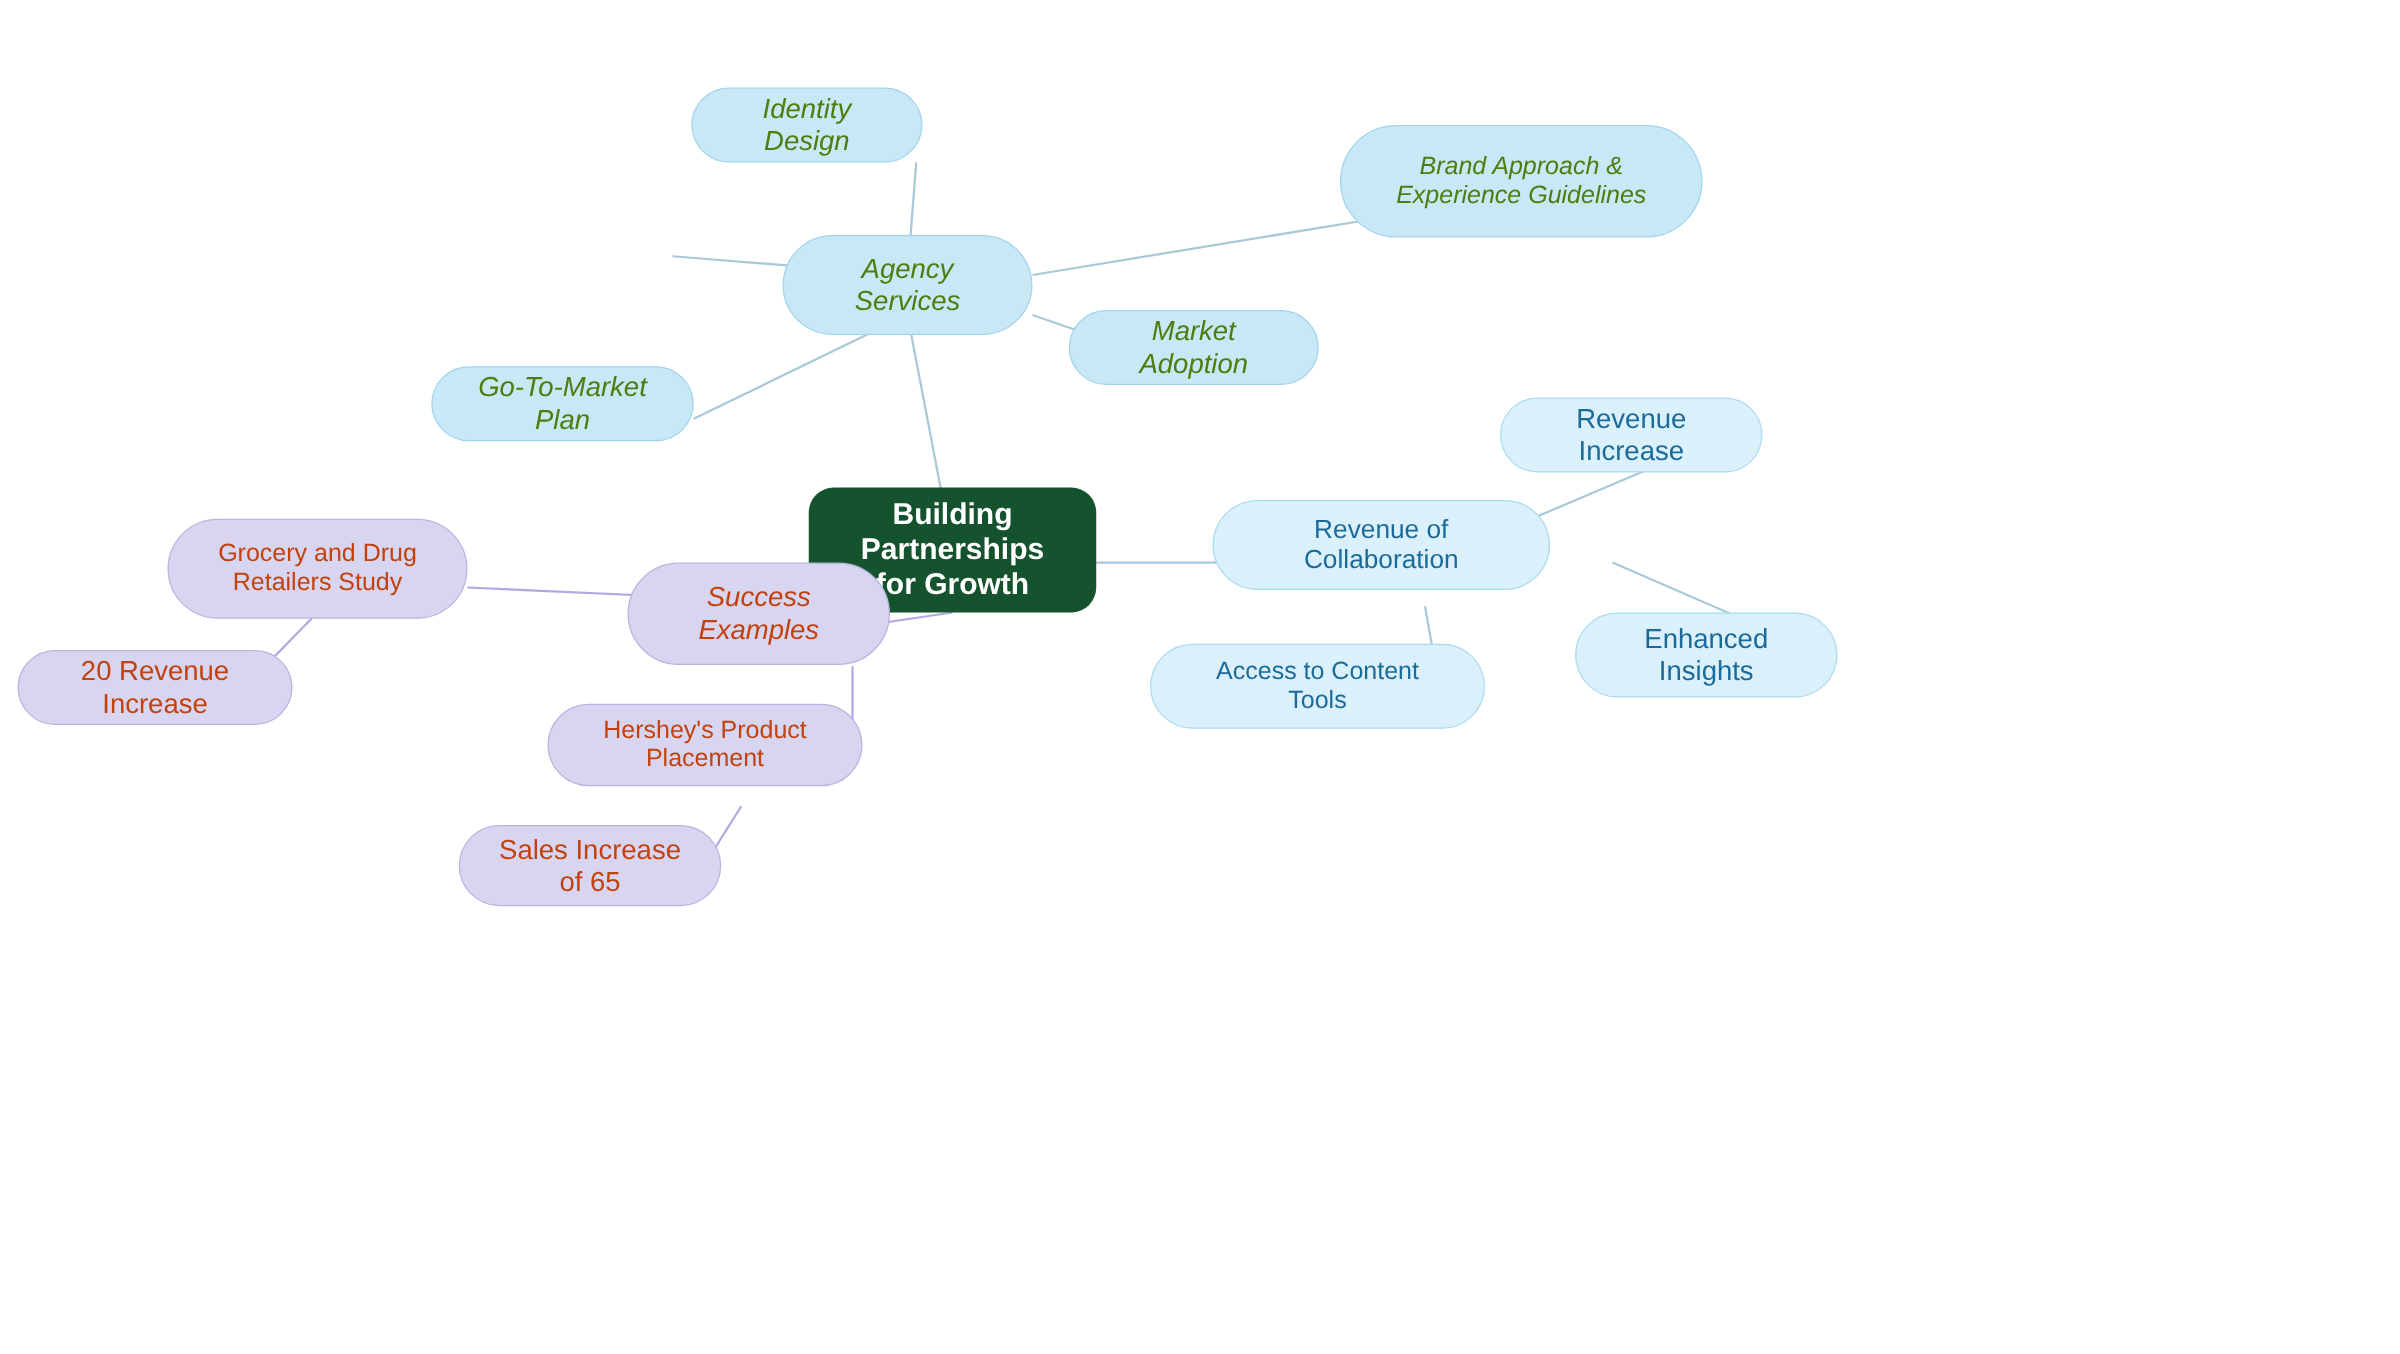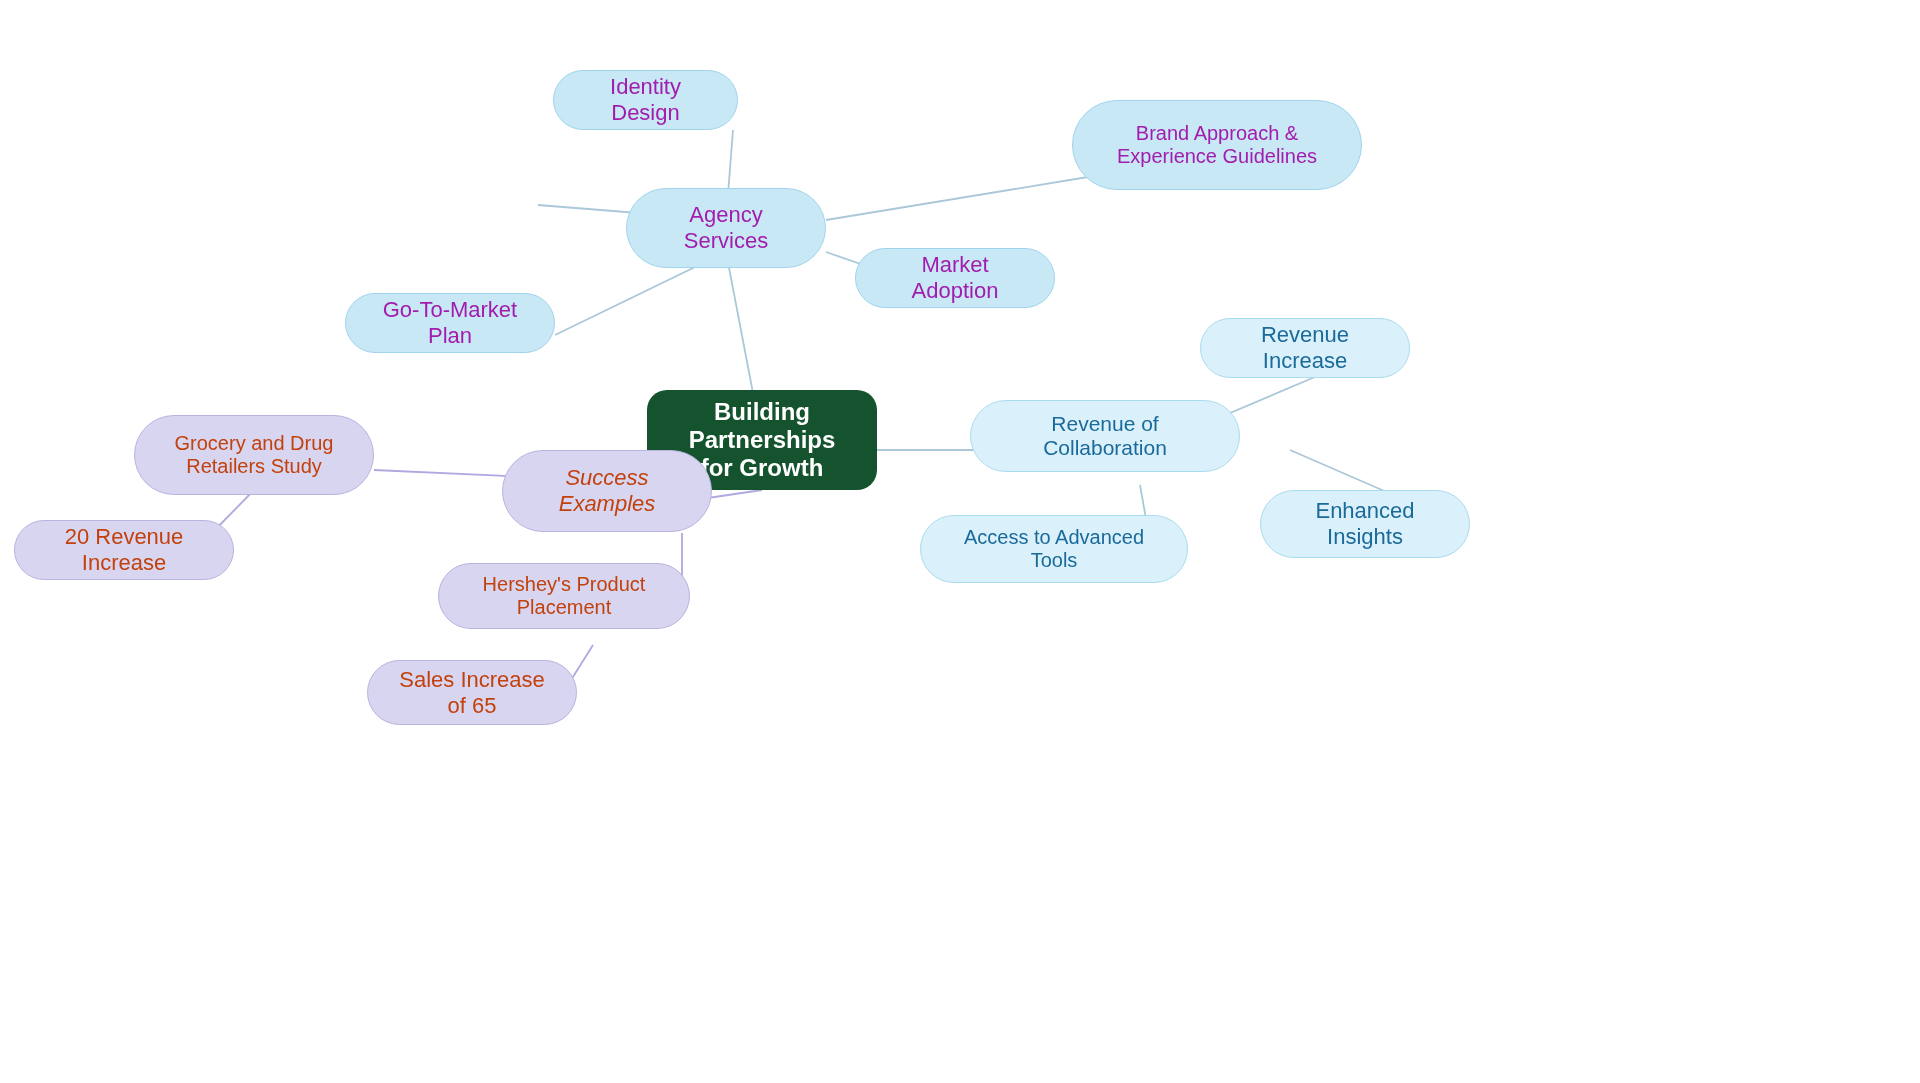--- a/index.html
+++ b/index.html
@@ -33,22 +33,23 @@
       background: #14532d;
       color: #ffffff;
       font-size: 24px;
       font-weight: 600;
       border-radius: 20px;
       width: 230px;
       height: 100px;
     }
     .node-blue {
       background: #c8e8f5;
-      color: #a21caf;
+      color: #4d7c0f;
       border: 1.5px solid #a0d4ed;
+      font-style: italic;
     }
     .node-purple {
       background: #d8d5f0;
       color: #c2410c;
       border: 1.5px solid #b8b4e0;
     }
     .node-blue-light {
       background: #daf0fa;
       color: #1a6a9a;
       border: 1.5px solid #aadcf0;
@@ -116,21 +117,21 @@
   <div class="node node-blue" style="left: 345px; top: 293px; width: 210px; height: 60px;">Go-To-Market Plan</div>
 
   <div class="node node-blue" style="left: 1072px; top: 100px; width: 290px; height: 90px; font-size: 20px;">Brand Approach &amp; Experience Guidelines</div>
 
   <div class="node node-blue" style="left: 855px; top: 248px; width: 200px; height: 60px;">Market Adoption</div>
 
   <div class="node node-blue-light" style="left: 970px; top: 400px; width: 270px; height: 72px; font-size: 21px;">Revenue of Collaboration</div>
 
   <div class="node node-blue-light" style="left: 1200px; top: 318px; width: 210px; height: 60px;">Revenue Increase</div>
 
-  <div class="node node-blue-light" style="left: 920px; top: 515px; width: 268px; height: 68px; font-size: 20px;">Access to Advanced Tools</div>
+  <div class="node node-blue-light" style="left: 920px; top: 515px; width: 268px; height: 68px; font-size: 20px;">Access to Content Tools</div>
 
   <div class="node node-blue-light" style="left: 1260px; top: 490px; width: 210px; height: 68px;">Enhanced Insights</div>
 
   <div class="node node-purple" style="left: 502px; top: 450px; width: 210px; height: 82px; font-style: italic;">Success Examples</div>
 
   <div class="node node-purple" style="left: 134px; top: 415px; width: 240px; height: 80px; font-size: 20px;">Grocery and Drug Retailers Study</div>
 
   <div class="node node-purple" style="left: 14px; top: 520px; width: 220px; height: 60px;">20 Revenue Increase</div>
 
   <div class="node node-purple" style="left: 438px; top: 563px; width: 252px; height: 66px; font-size: 20px;">Hershey's Product Placement</div>

